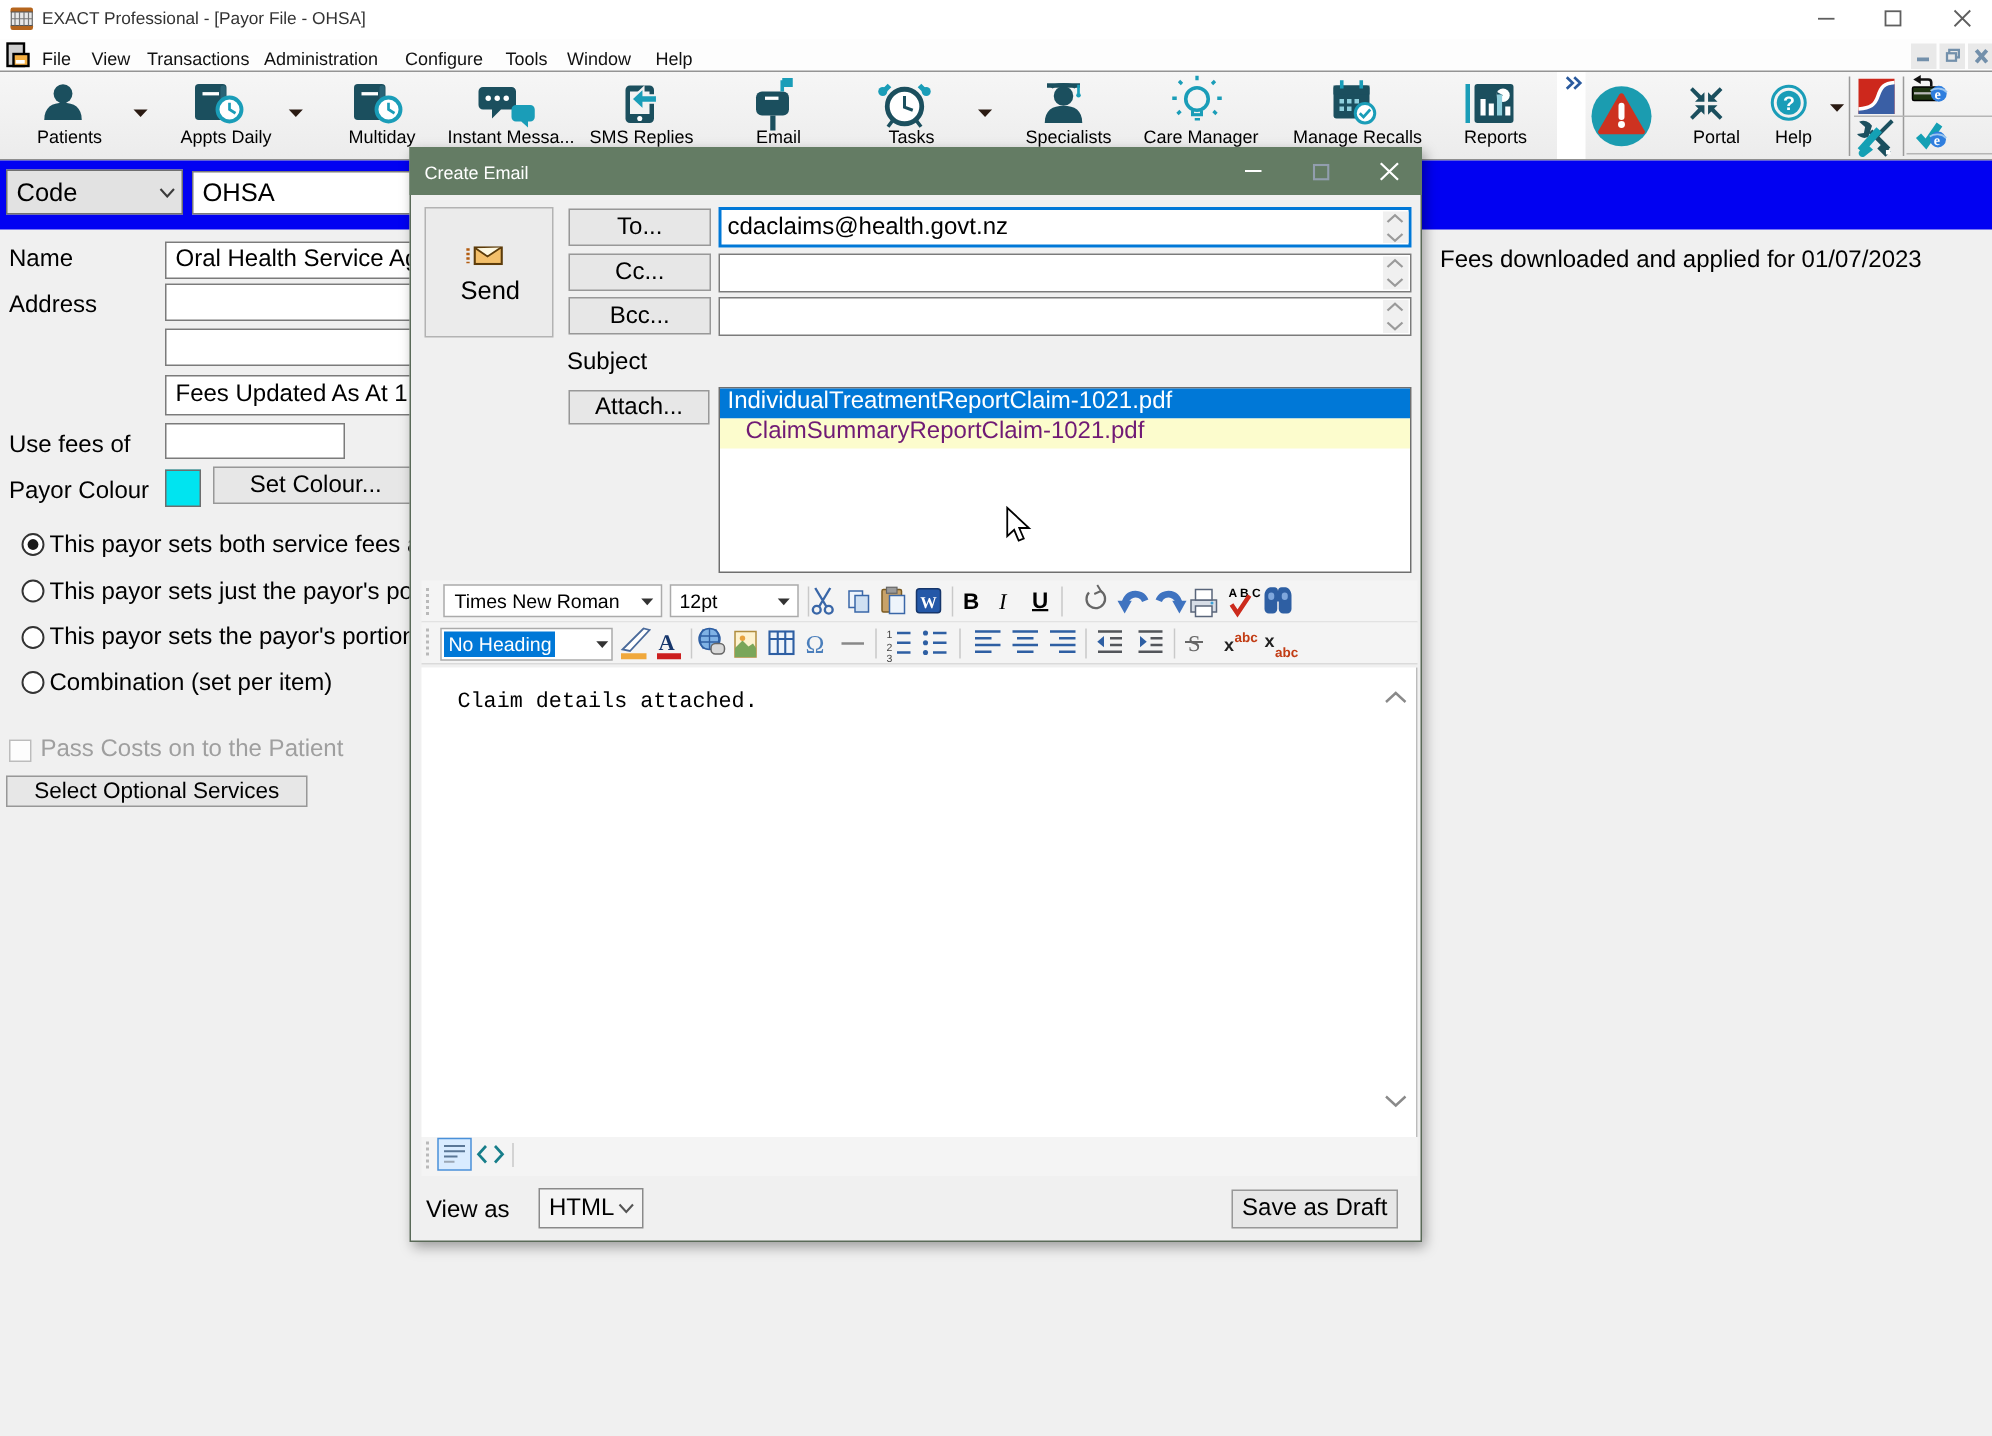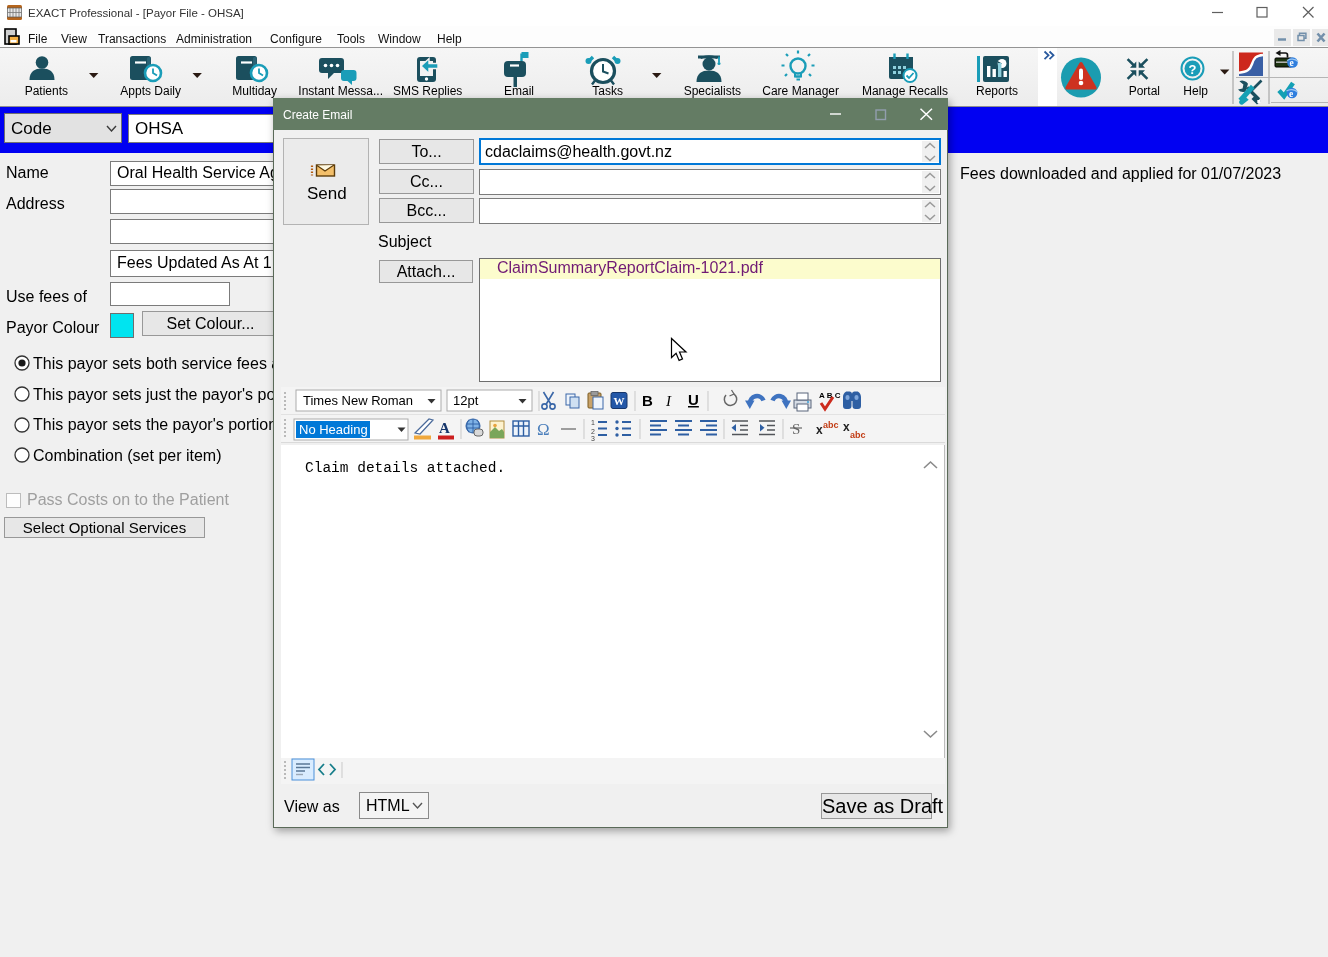--- a/index.html
+++ b/index.html
@@ -322,20 +322,21 @@
       <path d="M2 6l5-4.5L12 6" fill="none" stroke="#9a9a9a" stroke-width="1.5"></path>
       <path d="M2 14l5 4.5L12 14" fill="none" stroke="#9a9a9a" stroke-width="1.5"></path>
     </svg>
 <div class="abs" style="left:648px;top:101px;width:17px;height:22px;background:#f0f0f0"></div>
 <svg class="abs" style="left:649px;top:102px" width="14" height="20" viewBox="0 0 14 20">
       <path d="M2 6l5-4.5L12 6" fill="none" stroke="#9a9a9a" stroke-width="1.5"></path>
       <path d="M2 14l5 4.5L12 14" fill="none" stroke="#9a9a9a" stroke-width="1.5"></path>
     </svg>
 
 <div class="abs" style="left:205px;top:159px;width:462px;height:124px;background:#fff;border:1px solid #6e6e6e">
+<div style="height:20px;background:#0078d7;color:#fff;font-size:16px;padding:0px 5px;white-space:nowrap">IndividualTreatmentReportClaim-1021.pdf</div>
 <div style="height:20px;background:#fcfccd;color:#701a75;font-size:16px;padding:0px 17px;white-space:nowrap">ClaimSummaryReportClaim-1021.pdf</div>
 </div>
 
 <svg class="abs" style="left:396px;top:238px" width="21" height="26" viewBox="0 0 21 26">
 <path d="M1.5 1.5v19l4.6-4.3 3 7.2 3.4-1.4-3-7h6.5z" fill="#fff" stroke="#000" stroke-width="1.2"></path>
 </svg>
 
 <div class="abs" style="left:7px;top:288px;width:664px;height:28px;background:#f4f4f4;border-bottom:1px solid #e2e2e2">
 <svg width="664" height="28" viewBox="0 0 664 28">
 <g stroke="#b9b9b9" stroke-width="2" stroke-dasharray="2 2">
@@ -508,14 +509,14 @@
         </g>
 <path d="M61 4v16" stroke="#c9c9c9"></path>
 </svg></div>
 
 <div class="abs" style="left:10px;top:699px;font-size:16px">View as</div>
 <div class="abs" style="left:85px;top:693px;width:70px;height:27px;background:#f4f4f4;border:1px solid #8a8a8a"></div>
 <div class="abs" style="left:92px;top:698px;font-size:16px">HTML</div>
 <svg class="abs" style="left:138px;top:703px" width="11" height="8" viewBox="0 0 11 8">
       <path d="M1 1l4.5 5L10 1" fill="none" stroke="#555" stroke-width="1.4"></path>
     </svg>
-<div class="btn" style="left:547px;top:694px;width:111px;height:26px;line-height:24px;font-size:20px">Save as Draft</div>
+<div class="btn" style="left:547px;top:694px;width:111px;height:26px;line-height:24px;font-size:16px">Save as Draft</div>
 </div>
 
 </body></html>

